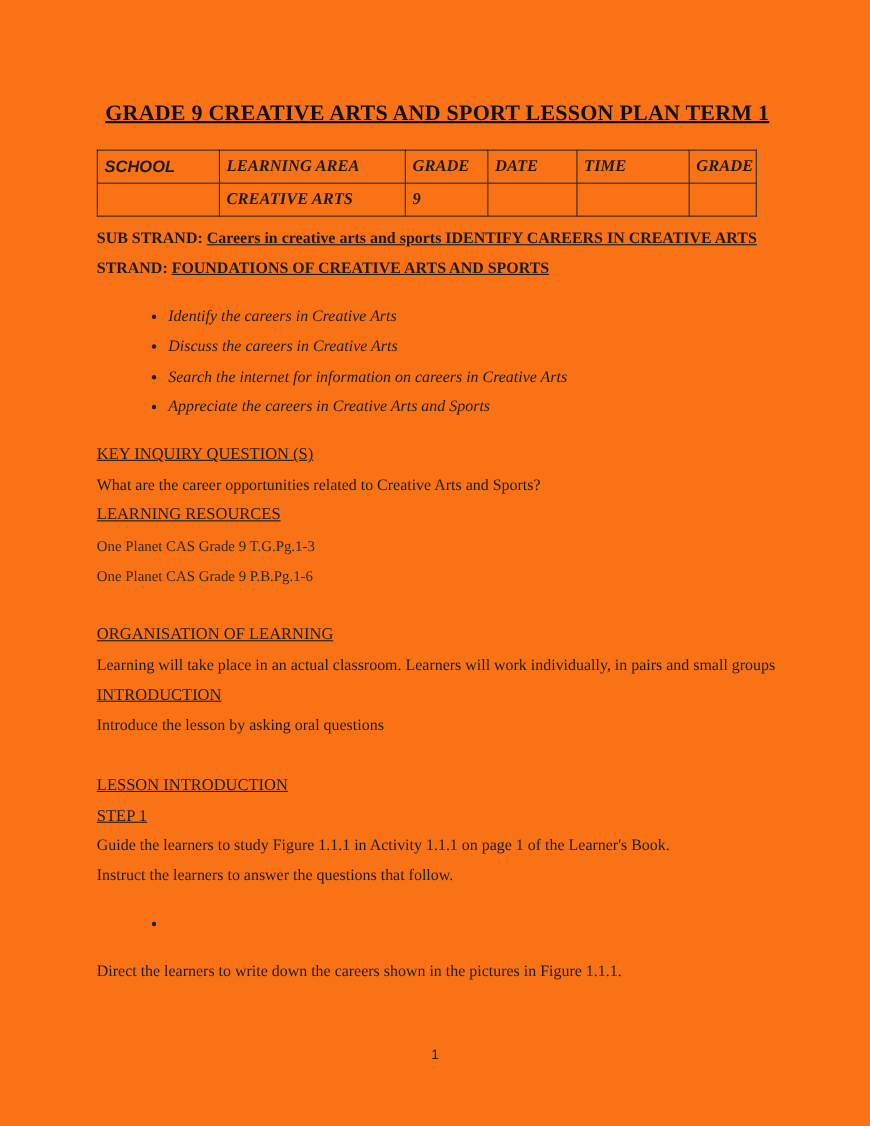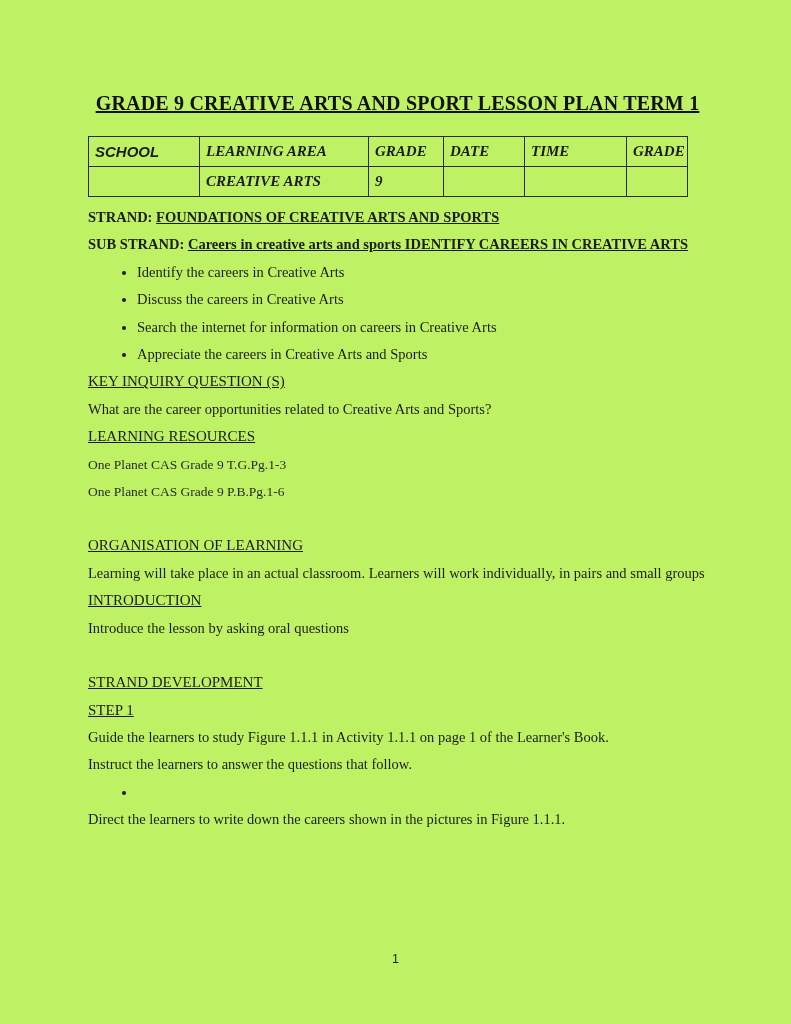--- a/index.html
+++ b/index.html
@@ -1,19 +1,19 @@
 <!DOCTYPE html>
 <html><head>
 <meta charset="utf-8">
 <style>
   html,body{margin:0;padding:0;background:#ffffff;}
   .page{
     position:relative;
     width:791px;height:1024px;
-    background:#bef264;
+    background:#f97316;
     box-sizing:border-box;
     padding:91px 84px 0 88px;
     font-family:"Liberation Serif",serif;
     color:#1c1c1c;
     overflow:hidden;
   }
   .title{
     font-size:20px;font-weight:bold;
     text-align:center;
     text-decoration:underline;
@@ -38,21 +38,21 @@
     overflow:hidden;
     white-space:nowrap;
   }
   td.sans{font-family:"Liberation Sans",sans-serif;font-size:14px;}
   td.normal{font-weight:normal;}
   p{margin:0;line-height:27.4px;font-size:14.5px;}
   .b{font-weight:bold;}
   .u{text-decoration:underline;}
   .heading{font-weight:normal;text-decoration:underline;font-size:15px;}
   .sans-line{font-family:Liberation Serif, serif;font-size:13.5px;color:#2a2a2a;}
-  ul.bullets{margin:0;padding:0 0 0 49px;list-style:disc;}
+  ul.bullets{margin:16px;padding:0 0 0 49px;list-style:disc;font-style:italic;}
   ul.bullets li{line-height:27.4px;font-size:14.5px;}
   .spacer{height:27px;}
   .page-number{
     position:absolute;left:0;right:0;bottom:58px;
     text-align:center;
     font-family:"Liberation Sans",sans-serif;
     font-size:12.5px;color:#222;
   }
 </style>
 </head>
@@ -85,27 +85,27 @@
       <td>CREATIVE ARTS</td>
       <td class="normal">9</td>
       <td></td>
       <td></td>
       <td></td>
     </tr>
   </tbody>
     </table>
 
   <p>
-    <span class="b">STRAND:</span>
-    <span class="b u">FOUNDATIONS OF CREATIVE ARTS AND SPORTS</span>
+    <span class="b">SUB STRAND:</span>
+    <span class="b u">Careers in creative arts and sports IDENTIFY CAREERS IN CREATIVE ARTS</span>
   </p>
 
   <p>
-    <span class="b">SUB STRAND:</span>
-    <span class="b u">Careers in creative arts and sports IDENTIFY CAREERS IN CREATIVE ARTS</span>
+    <span class="b">STRAND:</span>
+    <span class="b u">FOUNDATIONS OF CREATIVE ARTS AND SPORTS</span>
   </p>
 
 
   <ul class="bullets">
     <li>Identify the careers in Creative Arts</li>
     <li>Discuss the careers in Creative Arts</li>
     <li>Search the internet for information on careers in Creative Arts</li>
     <li>Appreciate the careers in Creative Arts and Sports</li>
   </ul>
 
@@ -119,21 +119,21 @@
   <div class="spacer"></div>
 
   <p class="heading">ORGANISATION OF LEARNING</p>
   <p>Learning will take place in an actual classroom. Learners will work individually, in pairs and small groups</p>
 
   <p class="heading">INTRODUCTION</p>
   <p>Introduce the lesson by asking oral questions</p>
 
   <div class="spacer"></div>
 
-  <p class="heading">STRAND DEVELOPMENT</p>
+  <p class="heading">LESSON INTRODUCTION</p>
 
   <p class="heading">STEP 1</p>
   <p>Guide the learners to study Figure 1.1.1 in Activity 1.1.1 on page 1 of the Learner's Book.</p>
   <p>Instruct the learners to answer the questions that follow.</p>
 
   <ul class="bullets">
     <li></li>
   </ul>
 
   <p>Direct the learners to write down the careers shown in the pictures in Figure 1.1.1.</p>

